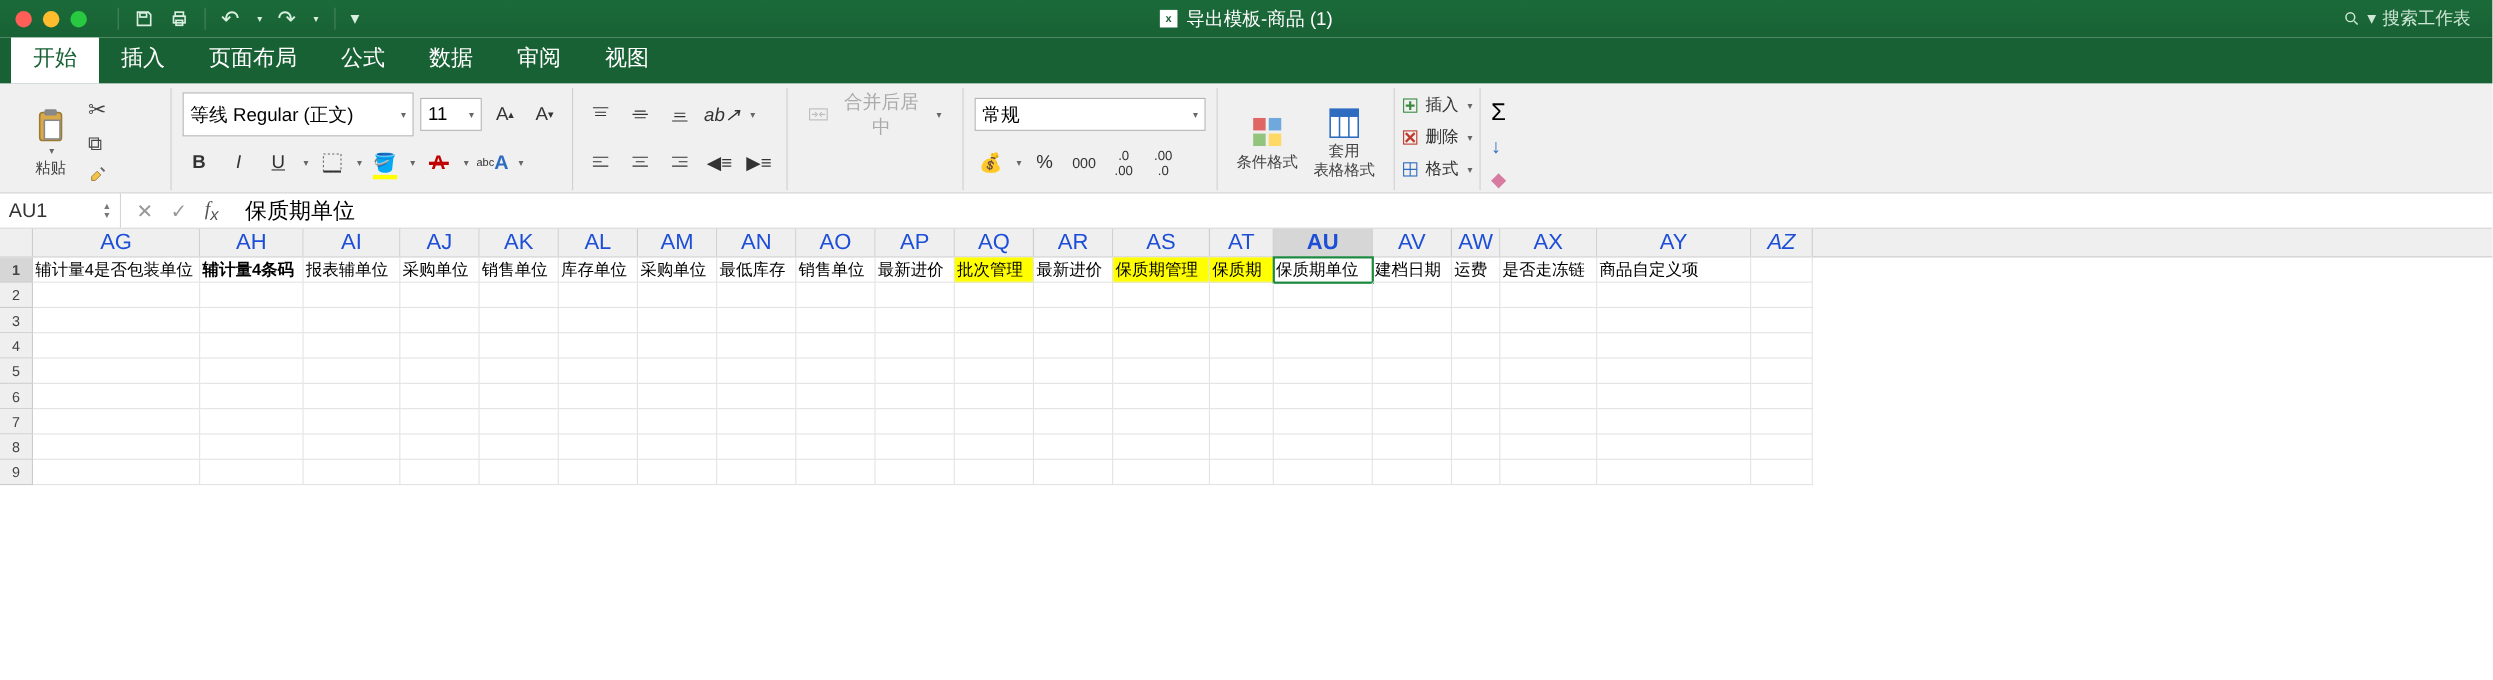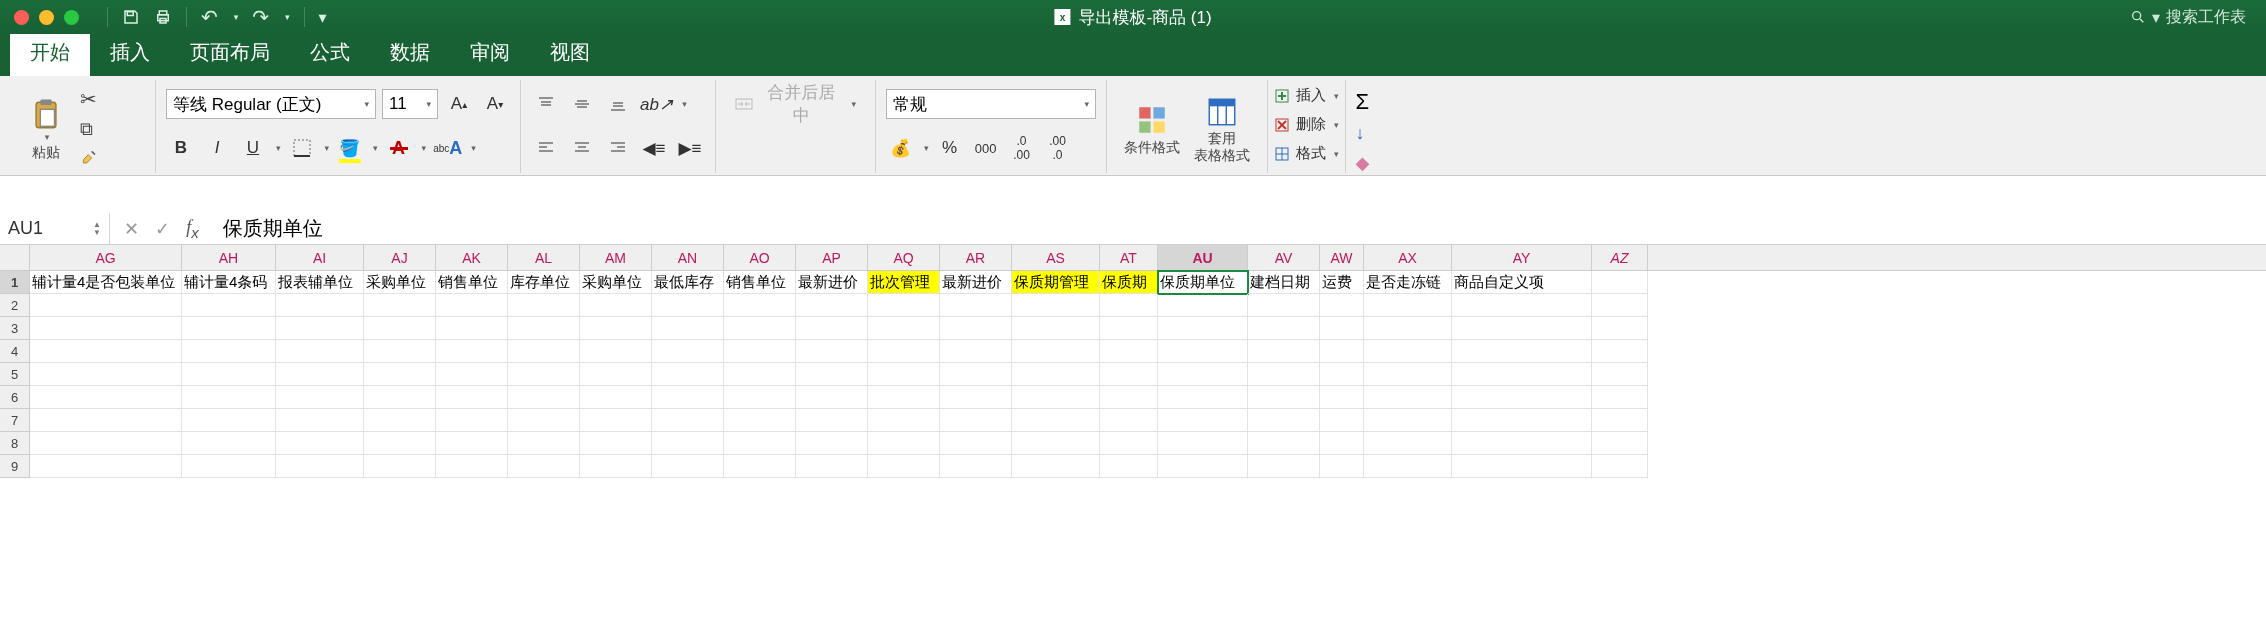--- a/index.html
+++ b/index.html
@@ -23,45 +23,45 @@
   .tab { padding: 8px 20px 10px; font-size: 20px; cursor: pointer; }
   .tab.active { background: #fff; color: #186134; border-radius: 4px 4px 0 0; font-weight: 500; }
 
   
   .ribbon { background: #f0f0f0; border-bottom: 1px solid #c9c9c9; height: 100px; display: flex; align-items: stretch; padding: 4px 6px 2px; gap: 0; }
   .group { border-right: 1px solid #d0d0d0; padding: 2px 10px 0; display: flex; flex-direction: column; }
   .grow { display: flex; align-items: center; gap: 6px; height: 44px; }
   .rbtn { display: flex; align-items: center; justify-content: center; min-width: 30px; height: 30px; border: 1px solid transparent; border-radius: 3px; cursor: pointer; font-size: 17px; color: #333; background: transparent; }
   .caret { font-size: 9px; color: #666; margin-left: 2px; }
   .biglabel { font-size: 15px; color: #444; text-align: center; padding-top: 2px; }
-  .fontsel { background: #fff; border: 1px solid #b4b4b4; height: 30px; display: flex; align-items: center; padding: 0 6px; font-size: 17px; width: 210px; justify-content: space-between; }
+  .fontsel { background: #fff; border: 1px solid #b4b4b4; height: 40px; display: flex; align-items: center; padding: 0 6px; font-size: 17px; width: 210px; justify-content: space-between; }
   .sizesel { background: #fff; border: 1px solid #b4b4b4; height: 30px; display: flex; align-items: center; padding: 0 6px; font-size: 17px; width: 56px; justify-content: space-between; }
   .tallbtn { display: flex; flex-direction: column; align-items: center; justify-content: center; width: 70px; padding: 4px 2px 0; cursor: pointer; }
   .tallbtn svg { width: 34px; height: 34px; }
   .tallbtn .biglabel { font-size: 14px; line-height: 1.15; }
   .numfmt { background: #fff; border: 1px solid #b4b4b4; height: 30px; display: flex; align-items: center; padding: 0 6px; font-size: 17px; width: 210px; justify-content: space-between; }
   .cellops { display: flex; flex-direction: column; gap: 6px; padding: 4px 6px; }
   .cellops .row { display: flex; align-items: center; gap: 6px; font-size: 15px; color: #333; cursor: pointer; }
   .cellops svg { width: 16px; height: 16px; }
 
   
-  .fbar { height: 32px; border-bottom: 1px solid #cfcfcf; display: flex; align-items: center; background: #fff; margin-top: 37px; }
+  .fbar { height: 32px; border-bottom: 1px solid #cfcfcf; display: flex; align-items: center; background: #fff; }
   .namebox { width: 110px; border-right: 1px solid #d4d4d4; height: 100%; display: flex; align-items: center; padding: 0 8px; font-size: 18px; color: #333; }
   .namebox .stepper { margin-left: auto; display: flex; flex-direction: column; }
   .namebox .stepper span { font-size: 8px; color: #777; line-height: 1; }
   .fbtns { display: flex; align-items: center; gap: 16px; padding: 0 14px; color: #999; }
   .fbtns span { font-size: 18px; }
   .fx { font-style: italic; font-family: Georgia, serif; font-size: 18px; color: #555; }
   .finput { flex: 1; font-size: 20px; color: #000; padding-left: 10px; }
 
   
   .grid { position: relative; }
   .colhdr { display: flex; height: 26px; background: #efefef; border-bottom: 1px solid #ccc; }
   .corner { width: 30px; border-right: 1px solid #ccc; background: #efefef; }
-  .ch { border-right: 1px solid #ccc; display: flex; align-items: center; justify-content: center; font-size: 14px; color: #be185d; background: #efefef; }
+  .ch { border-right: 1px solid #ccc; display: flex; align-items: center; justify-content: center; font-size: 20px; color: #1d4ed8; background: #efefef; }
   .ch.sel { background: #d6d6d6; font-weight: 600; }
   .rows { }
   .row { display: flex; height: 23px; }
   .rh { width: 30px; border-right: 1px solid #ccc; border-bottom: 1px solid #ccc; background: #efefef; display: flex; align-items: center; justify-content: center; font-size: 13px; color: #444; }
   .rh.sel { background: #d6d6d6; font-weight: 600; }
   .cell { border-right: 1px solid #e3e3e3; border-bottom: 1px solid #e3e3e3; font-size: 15px; color: #000; display: flex; align-items: center; padding-left: 2px; overflow: hidden; white-space: nowrap; }
   .cell.hl { background: #ffff00; }
   .cell.selcell { outline: 2px solid #1a8a3f; outline-offset: -1px; }
   .font-a-red { color:#c00000; font-weight:bold; font-size:18px; position:relative; }
   .font-a-blue { color:#2d6cc0; font-weight:bold; font-size:18px; }
@@ -370,21 +370,21 @@
         <div class="ch" style="width: 44px;">AW</div>
         <div class="ch" style="width: 88px;">AX</div>
         <div class="ch" style="width: 140px;">AY</div>
         <div class="ch" style="width: 56px; font-style: italic;">AZ</div>
       </div>
   </div>
   <div class="rows" id="rows">
       <div class="row">
         <div class="rh sel">1</div>
         <div class="cell" style="width: 152px;">辅计量4是否包装单位</div>
-        <div class="cell" style="width: 94px;">辅计量4条码</div>
+        <div class="cell" style="width: 94px; font-weight: bold;">辅计量4条码</div>
         <div class="cell" style="width: 88px;">报表辅单位</div>
         <div class="cell" style="width: 72px;">采购单位</div>
         <div class="cell" style="width: 72px;">销售单位</div>
         <div class="cell" style="width: 72px; text-align: right;">库存单位</div>
         <div class="cell" style="width: 72px;">采购单位</div>
         <div class="cell" style="width: 72px;">最低库存</div>
         <div class="cell" style="width: 72px;">销售单位</div>
         <div class="cell" style="width: 72px;">最新进价</div>
         <div class="cell hl" style="width: 72px;">批次管理</div>
         <div class="cell" style="width: 72px;">最新进价</div>

